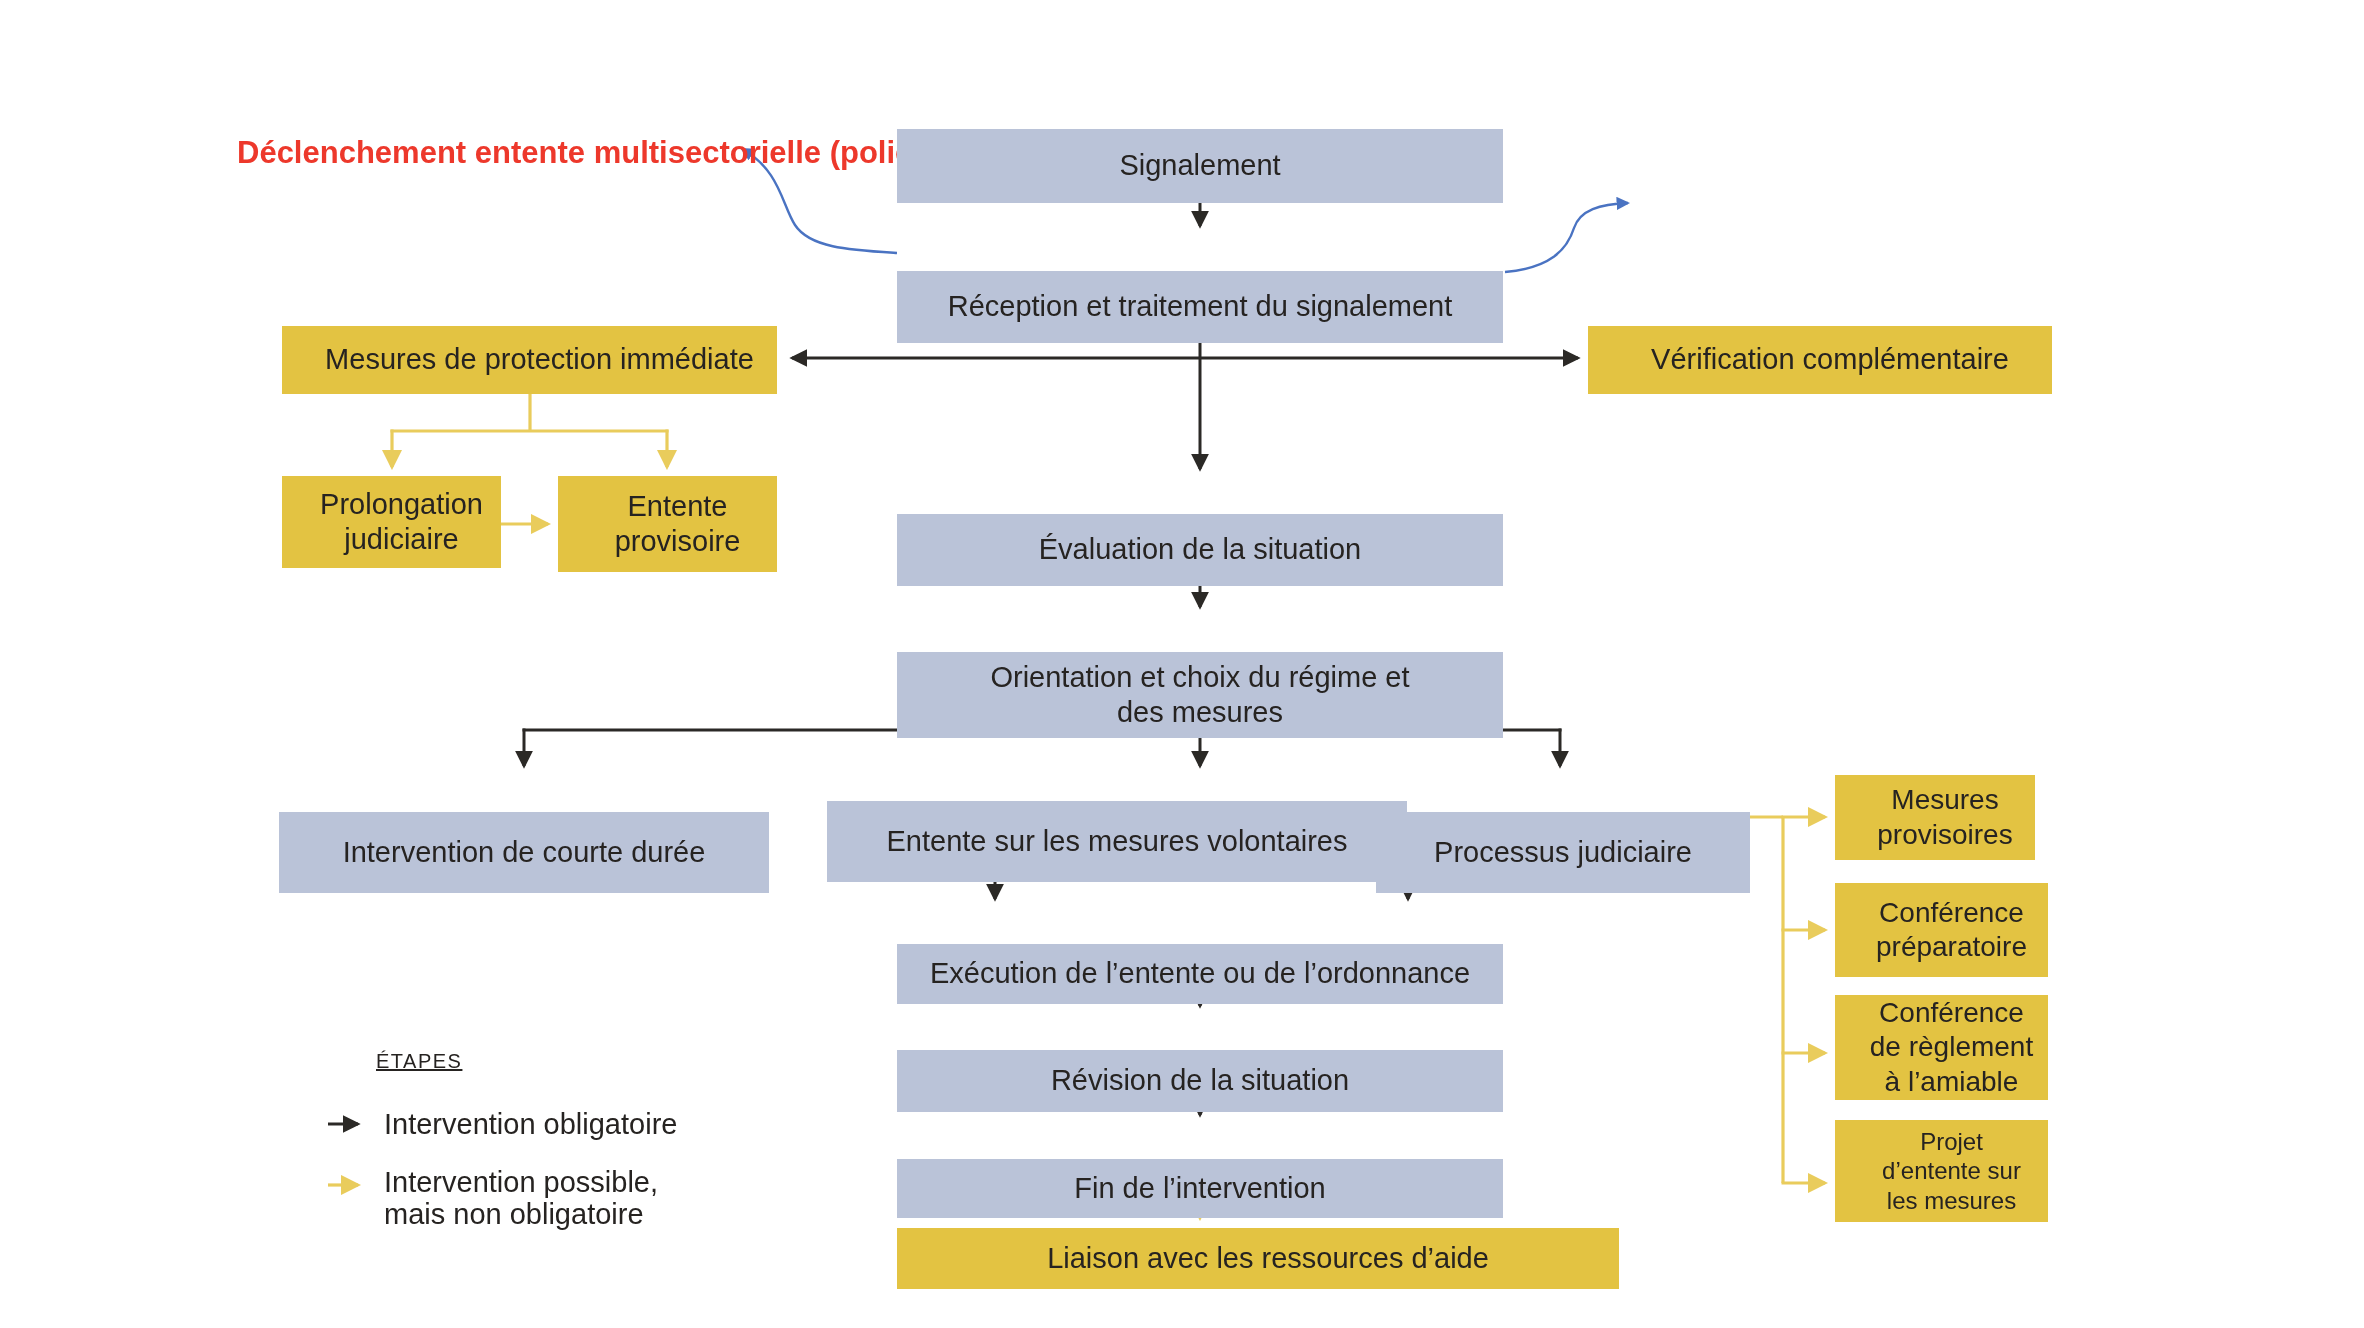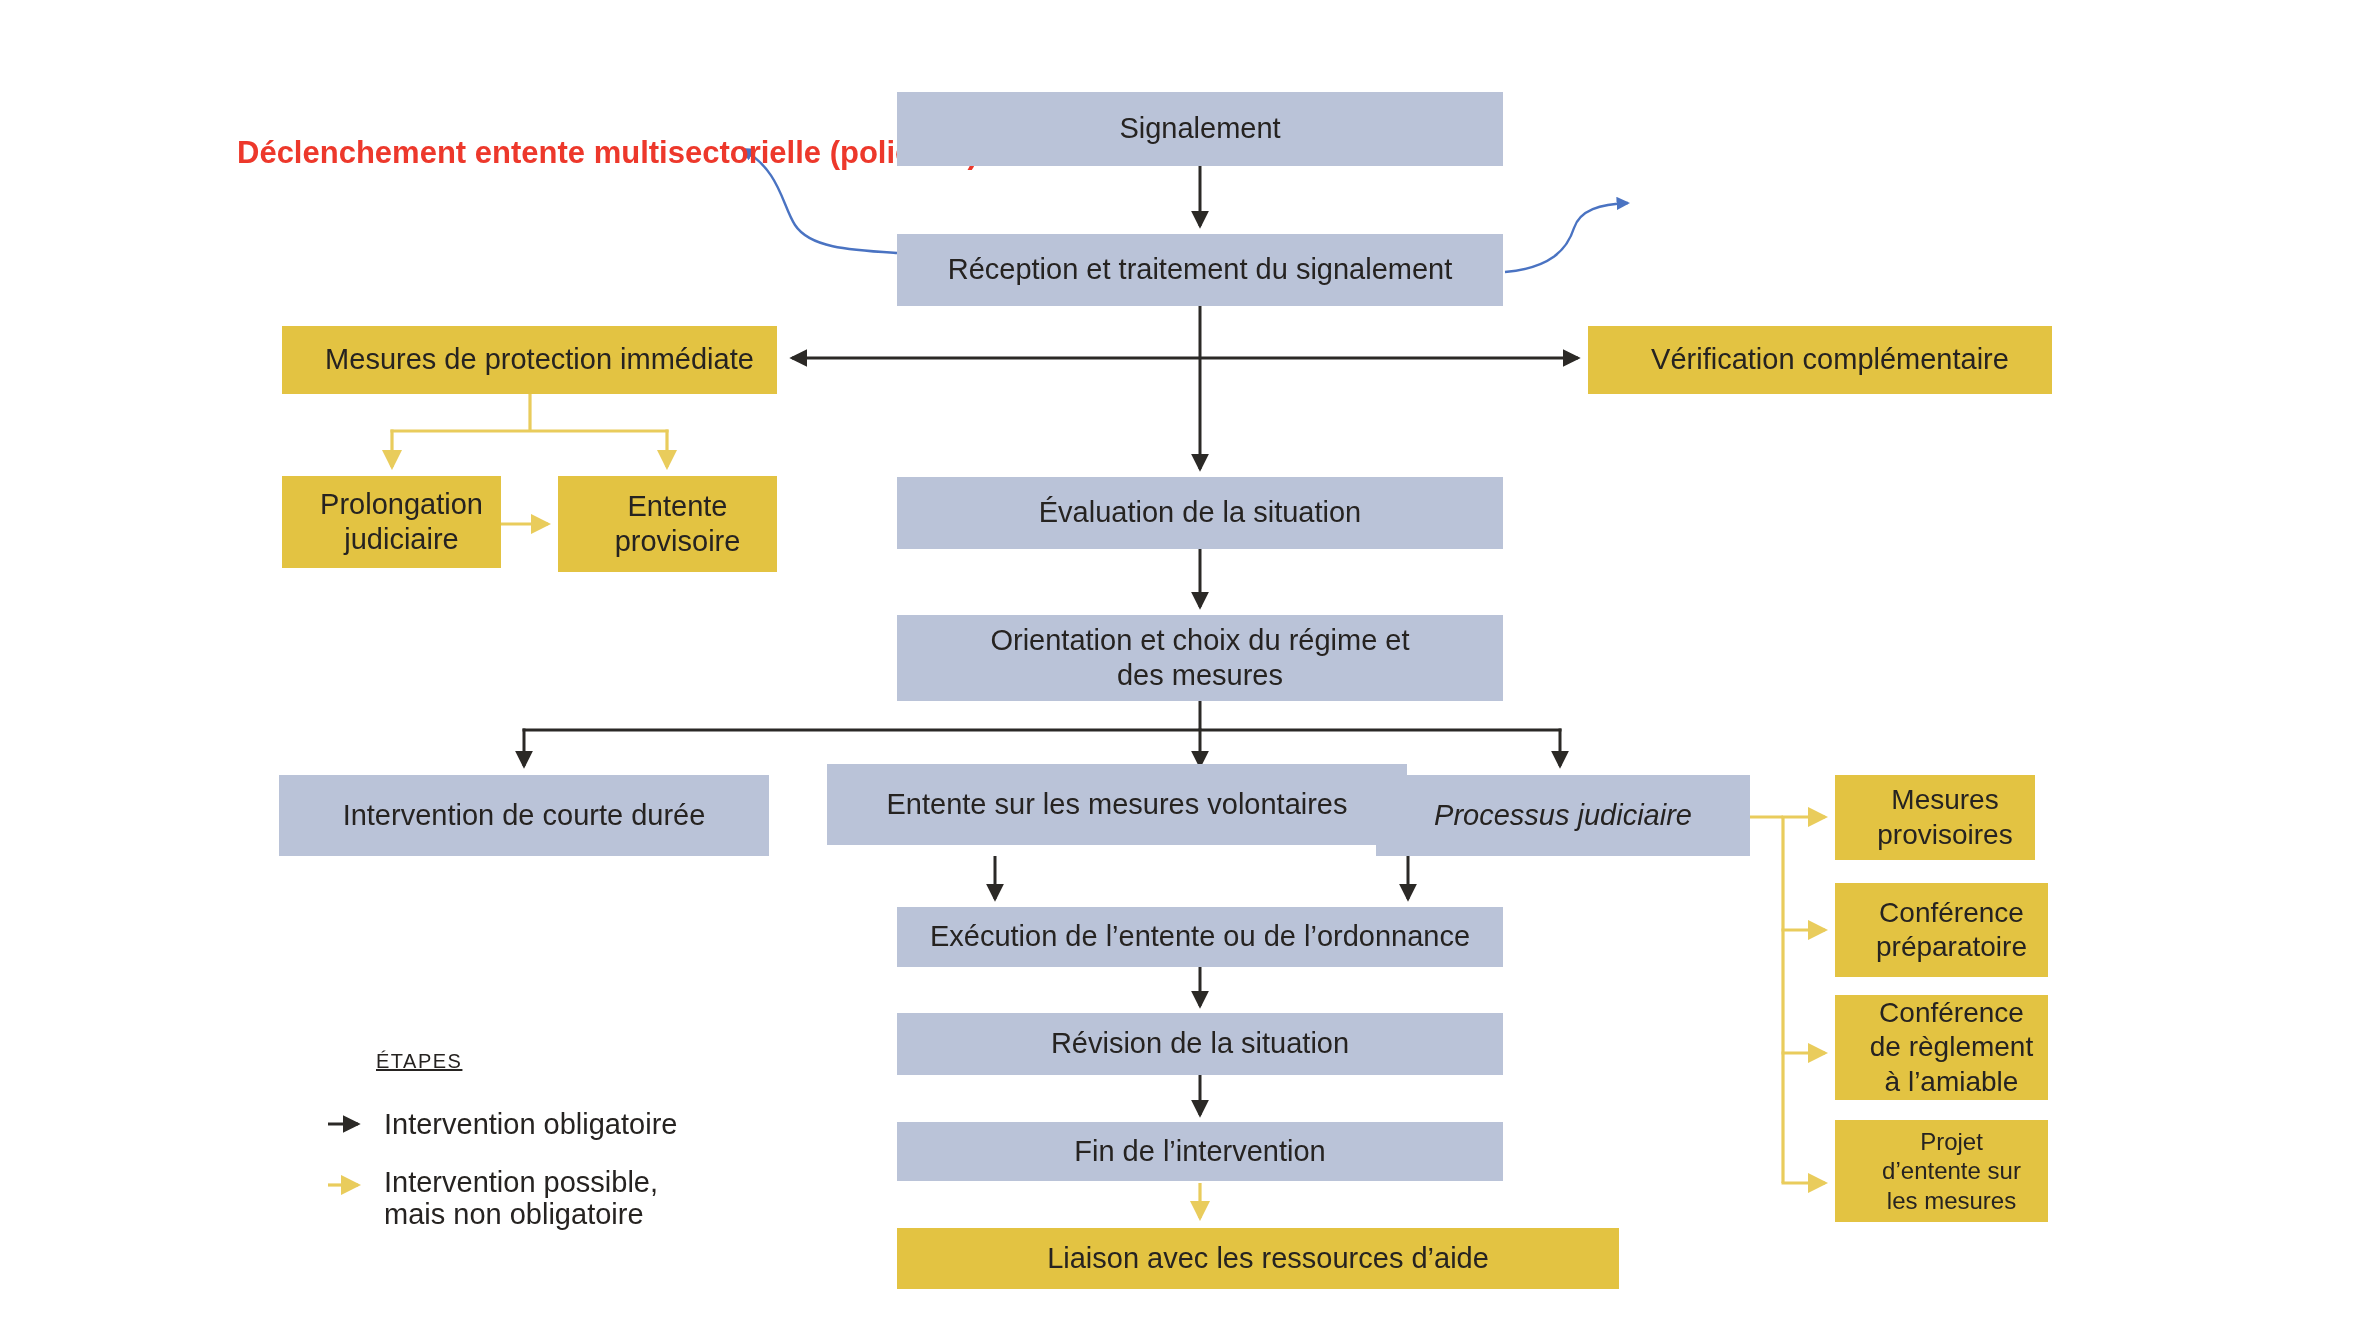--- a/index.html
+++ b/index.html
@@ -9,21 +9,21 @@
   html,body{margin:0;padding:0;background:#ffffff;}
   body{font-family:"Liberation Sans", sans-serif;}
   .stage{position:relative;width:2364px;height:1328px;background:#ffffff;overflow:hidden;}
   .connectors{position:absolute;left:0;top:0;width:2364px;height:1328px;}
   .node{
     position:absolute;display:flex;flex-direction:column;align-items:center;justify-content:center;
     text-align:center;color:var(--ink);font-size:29px;line-height:1.22;
     padding:0 14px;box-sizing:border-box;
   }
   .node span{display:block;}
-  .box-blue{background:var(--blue-box);}
+  .box-blue{background:var(--blue-box);margin-top:37px;}
   .box-yellow{background:var(--yellow-box);padding-left:34px;}
   .note{
     position:absolute;color:var(--red);font-size:31px;font-weight:600;line-height:1.38;
     white-space:nowrap;
   }
   .legend-title{
     position:absolute;color:var(--ink);font-size:20px;letter-spacing:1.5px;text-decoration:underline;
   }
   .legend-label{
     position:absolute;color:var(--ink);font-size:29px;line-height:1.12;
@@ -121,21 +121,21 @@
   <div class="node box-blue" style="left:897px;top:615px;width:606px;height:86px;">
     <span>Orientation et choix du régime et</span>
     <span>des mesures</span>
   </div>
   <div class="node box-blue" style="left:279px;top:775px;width:490px;height:81px;">
     <span>Intervention de courte durée</span>
   </div>
   <div class="node box-blue" style="left:827px;top:764px;width:580px;height:81px;">
     <span>Entente sur les mesures volontaires</span>
   </div>
-  <div class="node box-blue" style="left:1376px;top:775px;width:374px;height:81px;font-style:italic;">
+  <div class="node box-blue" style="left:1376px;top:775px;width:374px;height:81px;">
     <span>Processus judiciaire</span>
   </div>
   <div class="node box-yellow" style="left:1835px;top:775px;width:200px;height:85px;font-size:28px;">
     <span>Mesures</span>
     <span>provisoires</span>
   </div>
   <div class="node box-yellow" style="left:1835px;top:883px;width:213px;height:94px;font-size:28px;">
     <span>Conférence</span>
     <span>préparatoire</span>
   </div>

